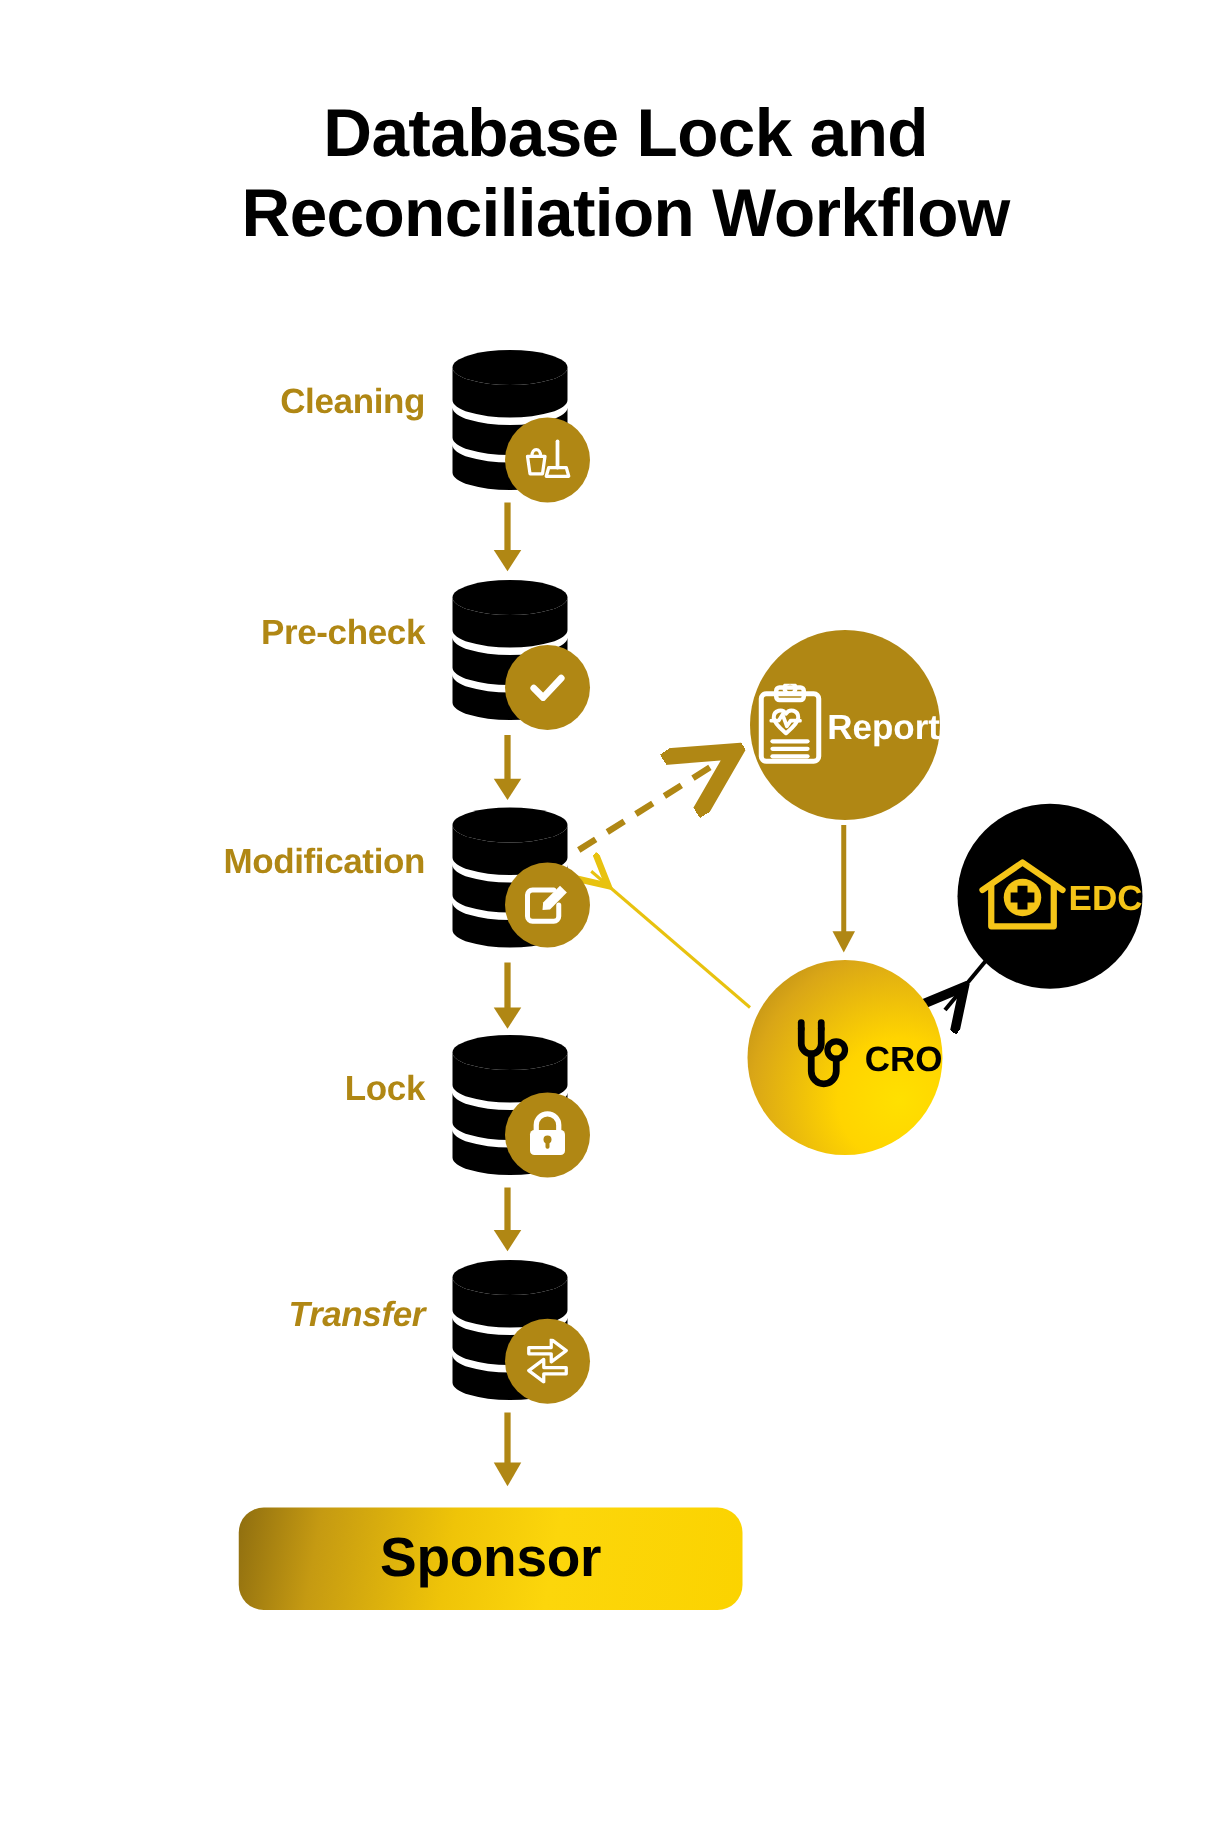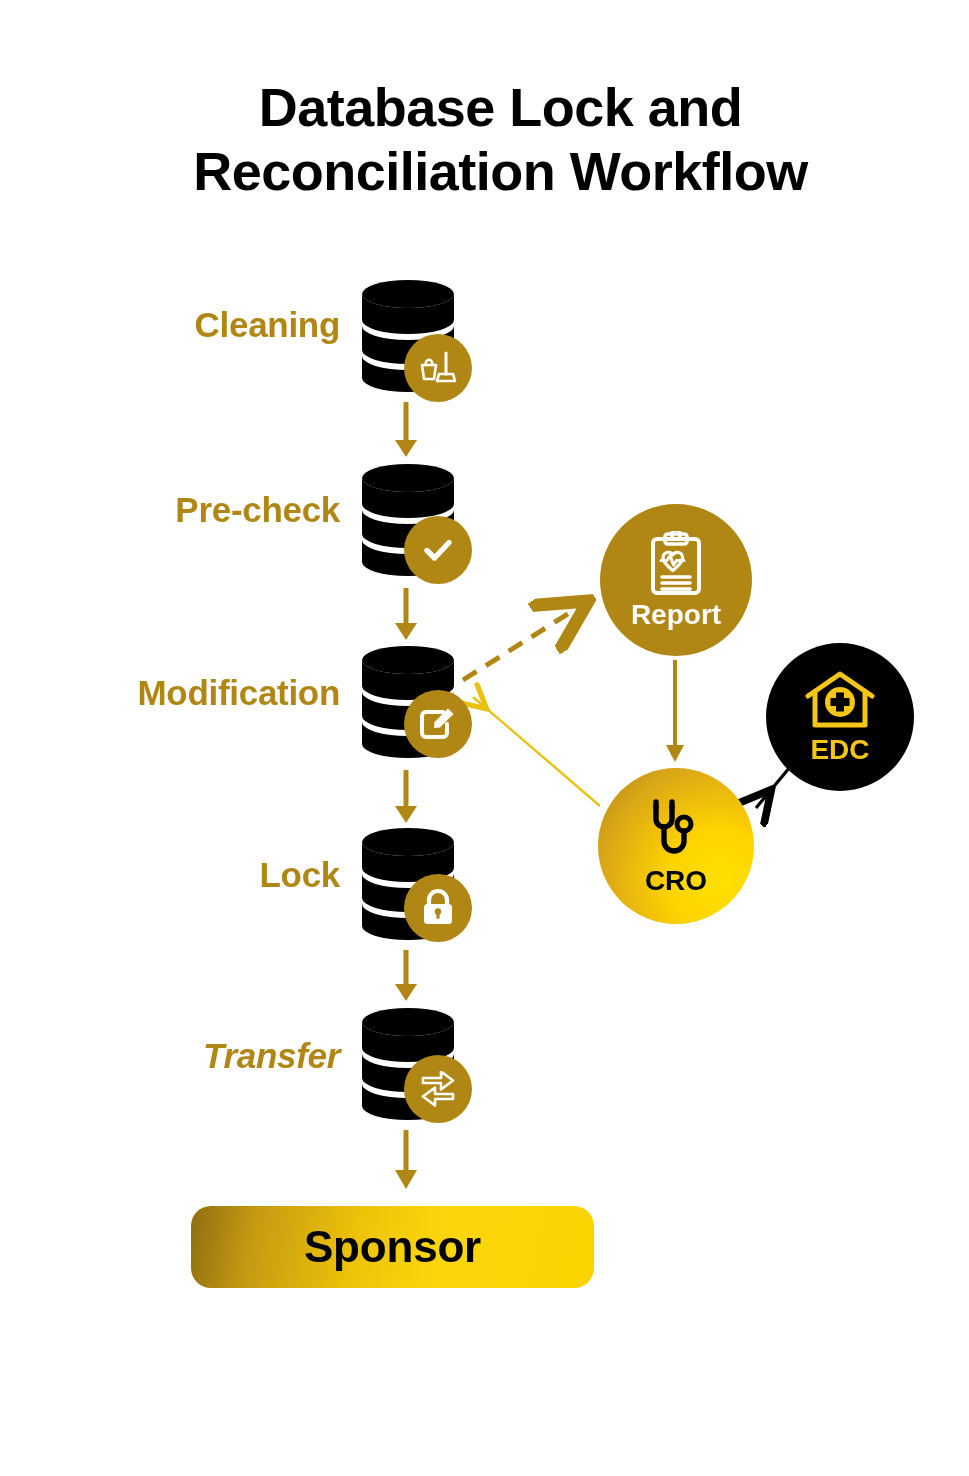--- a/index.html
+++ b/index.html
@@ -36,21 +36,21 @@
     padding-left: 16px;
   }
   .title .l2 { display: block; }
 
   
   .stage-label {
     position: absolute;
     color: #B08714;
     font-family: "Liberation Sans", sans-serif;
     font-weight: bold;
-    font-size: 35px;
+    font-size: 28px;
     white-space: nowrap;
     text-align: right;
     letter-spacing: -0.3px;
   }
 
   .db-node {
     position: absolute;
     width: 112px;
     height: 118px;
   }
@@ -64,23 +64,23 @@
     align-items: center;
     justify-content: center;
   }
   .badge svg { display: block; }
 
   
   .circle-node {
     position: absolute;
     border-radius: 50%;
     display: flex;
-    flex-direction: column;
+    flex-direction: row;
     align-items: center;
-    justify-content: center;
+    justify-content: flex-end;
   }
   .circle-node .glyph { display: block; }
   .circle-node .c-label {
     font-family: "Liberation Sans", sans-serif;
     font-weight: bold;
     font-size: 28px;
     line-height: 1;
     margin-top: 4px;
     letter-spacing: 0px;
   }

